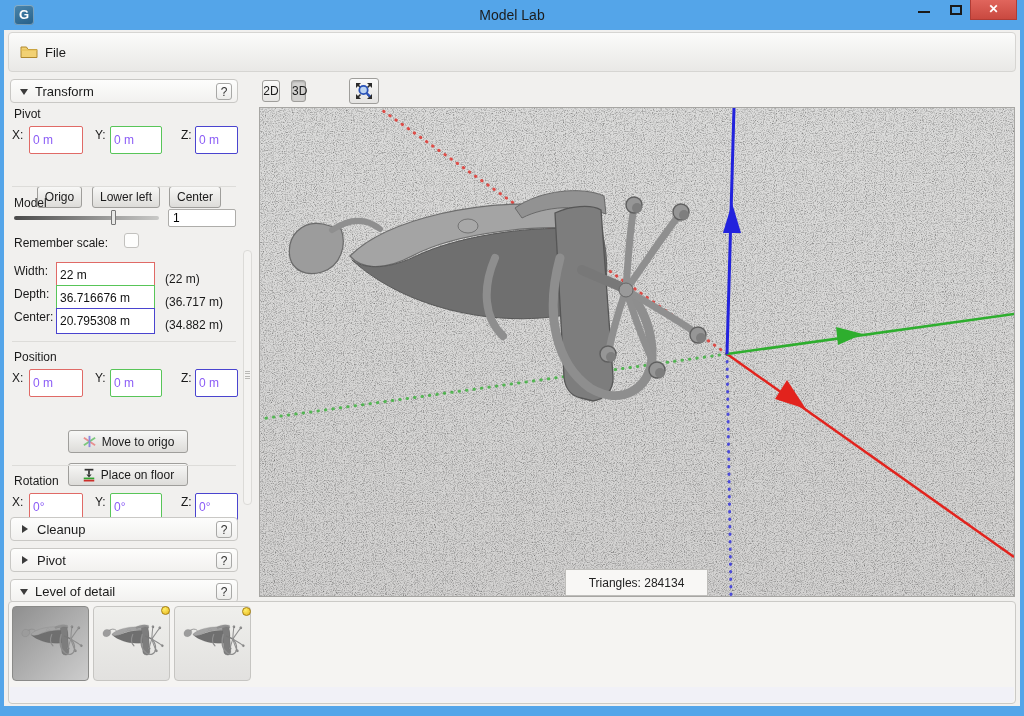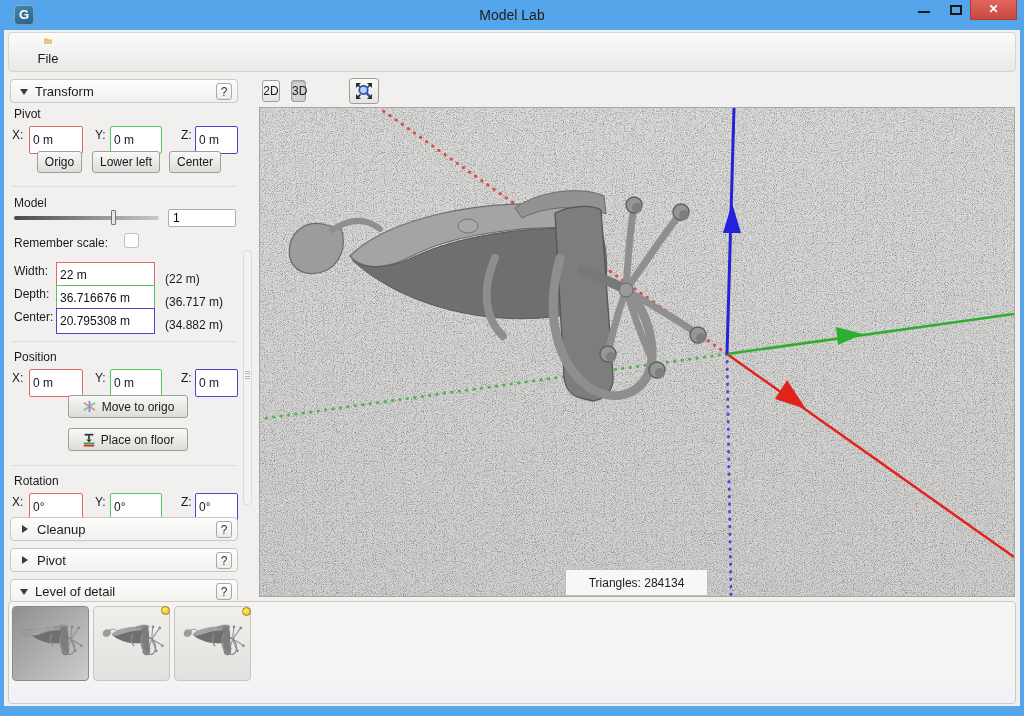--- a/index.html
+++ b/index.html
@@ -21,40 +21,40 @@
   .btn-close { left:970px; width:47px; height:20px; background:linear-gradient(#e0655c,#c94940);
     color:#fff; font-size:12px; font-weight:bold; line-height:19px; border:1px solid #b03c35; border-top:none; }
 
   
   .content { position:absolute; left:4px; top:30px; width:1016px; height:676px; background:#f1f0ee; }
   
 
   .toolbar { position:absolute; left:8px; top:32px; width:1008px; height:40px; border:1px solid #d6d5d2;
     border-radius:4px; background:linear-gradient(#fbfbfa,#e9e8e6); }
   .file-btn { position:absolute; left:14px; top:38px; width:62px; height:28px; display:flex; align-items:center;
-    gap:7px; padding-left:6px; font-size:13px; color:#1a1a1a; border-radius:3px;flex-direction:column; }
+    gap:7px; padding-left:6px; font-size:13px; color:#1a1a1a; border-radius:3px; }
 
   
   .sec-header { position:absolute; left:10px; width:228px; height:24px; border:1px solid #c9c8c5;
     border-radius:4px; background:linear-gradient(#fdfdfc,#f2f1ef); display:flex; align-items:center; font-size:13px; color:#1b1b1b; }
   .tri { width:0; height:0; margin:0 7px 0 9px; }
   .tri-down { border:4px solid transparent; border-top:6px solid #3c3c3c; margin-top:5px; }
   .tri-right { border:4px solid transparent; border-left:6px solid #3c3c3c; margin-left:11px; margin-right:5px; }
   .help-btn { position:absolute; right:5px; top:3px; width:16px; height:17px; border:1px solid #a8a8a6;
     border-radius:3px; background:linear-gradient(#fff,#ececea); font-size:12px; color:#333; text-align:center; line-height:16px; }
   .side-label { position:absolute; font-size:12px; color:#1a1a1a; }
   .axis-row { position:absolute; left:12px; width:226px; height:18px; font-size:12px; color:#1a1a1a; }
   .axis-row label { position:absolute; top:2px; }
   .axis-row input { position:absolute; height:28px; border-radius:2px; font-size:12px; padding:0 3px;
-    font-family:"Liberation Sans",sans-serif; background:#fff; color:#0f172a; outline:none; }
+    font-family:"Liberation Sans",sans-serif; background:#fff; color:#8b5cf6; outline:none; }
   .bx { border:1px solid #e06a66; } .by { border:1px solid #58c558; } .bz { border:1px solid #4a44cf; }
   .bn { border:1px solid #aeadaa; }
   .pushbtn { position:absolute; border:1px solid #9f9e9b; border-radius:3px;
     background:linear-gradient(#f8f8f7,#dddcd9); font-size:12px; color:#1a1a1a; text-align:center;
-    display:flex; align-items:center; justify-content:center; gap:5px; }
+    display:flex; align-items:center; justify-content:center; gap:5px;margin-top:35px; }
   .sep { position:absolute; left:12px; width:224px; height:1px; background:#dddcd9; }
   .slider-track { position:absolute; left:14px; top:216px; width:145px; height:4px; border-radius:2px;
     background:linear-gradient(90deg,#4a4a4a,#c9c9c7); }
   .slider-thumb { position:absolute; left:111px; top:210px; width:5px; height:15px; background:#e8e8e6;
     border:1px solid #777; border-radius:1px; }
   .checkbox { position:absolute; left:124px; top:233px; width:15px; height:15px; border:1px solid #c2c1be;
     border-radius:3px; background:#fdfdfc; }
   .dim-row { position:absolute; left:14px; width:224px; height:18px; font-size:12px; color:#1a1a1a; }
   .dim-row label { position:absolute; top:2px; left:0; }
   .dim-row input { position:absolute; left:42px; width:99px; height:18px; border-radius:0; font-size:12px;

